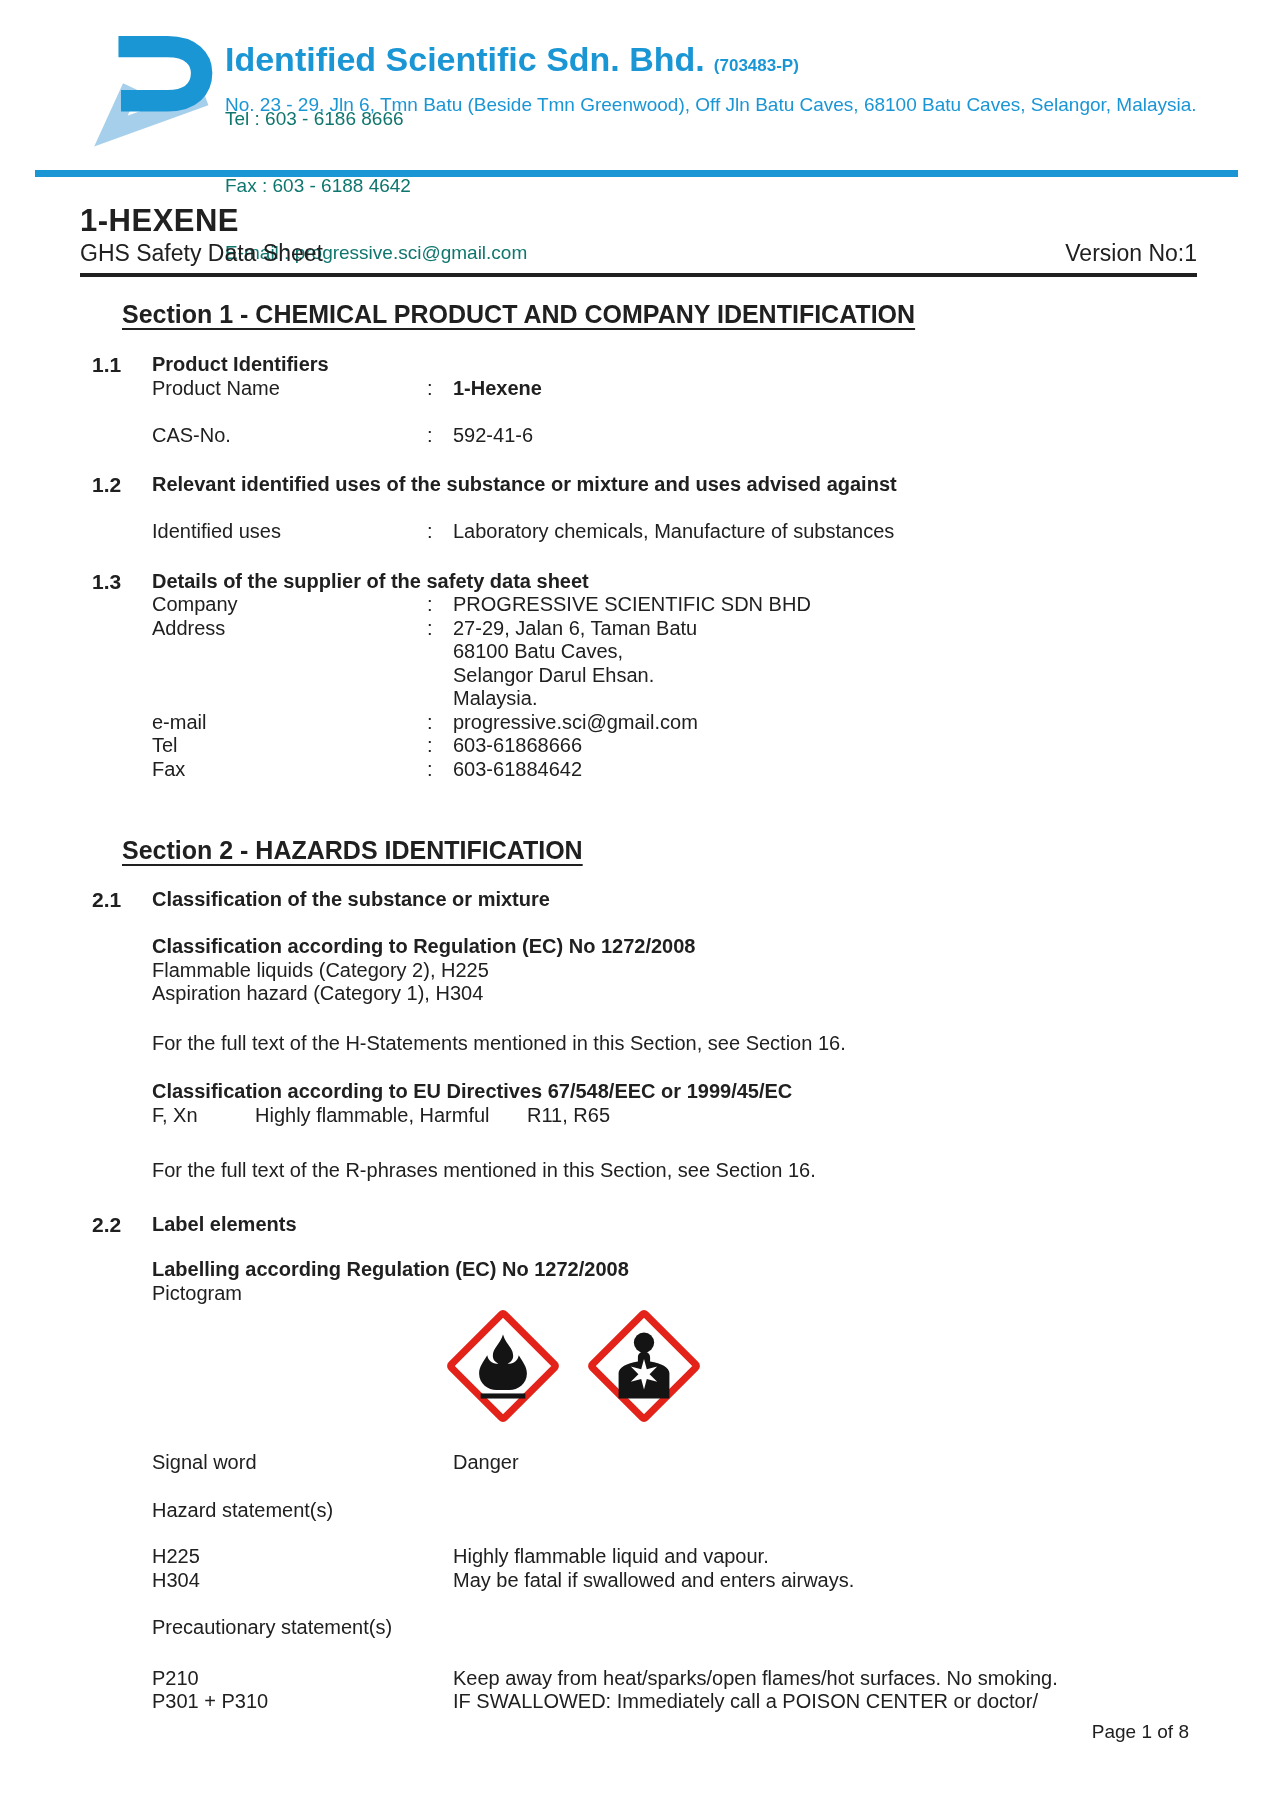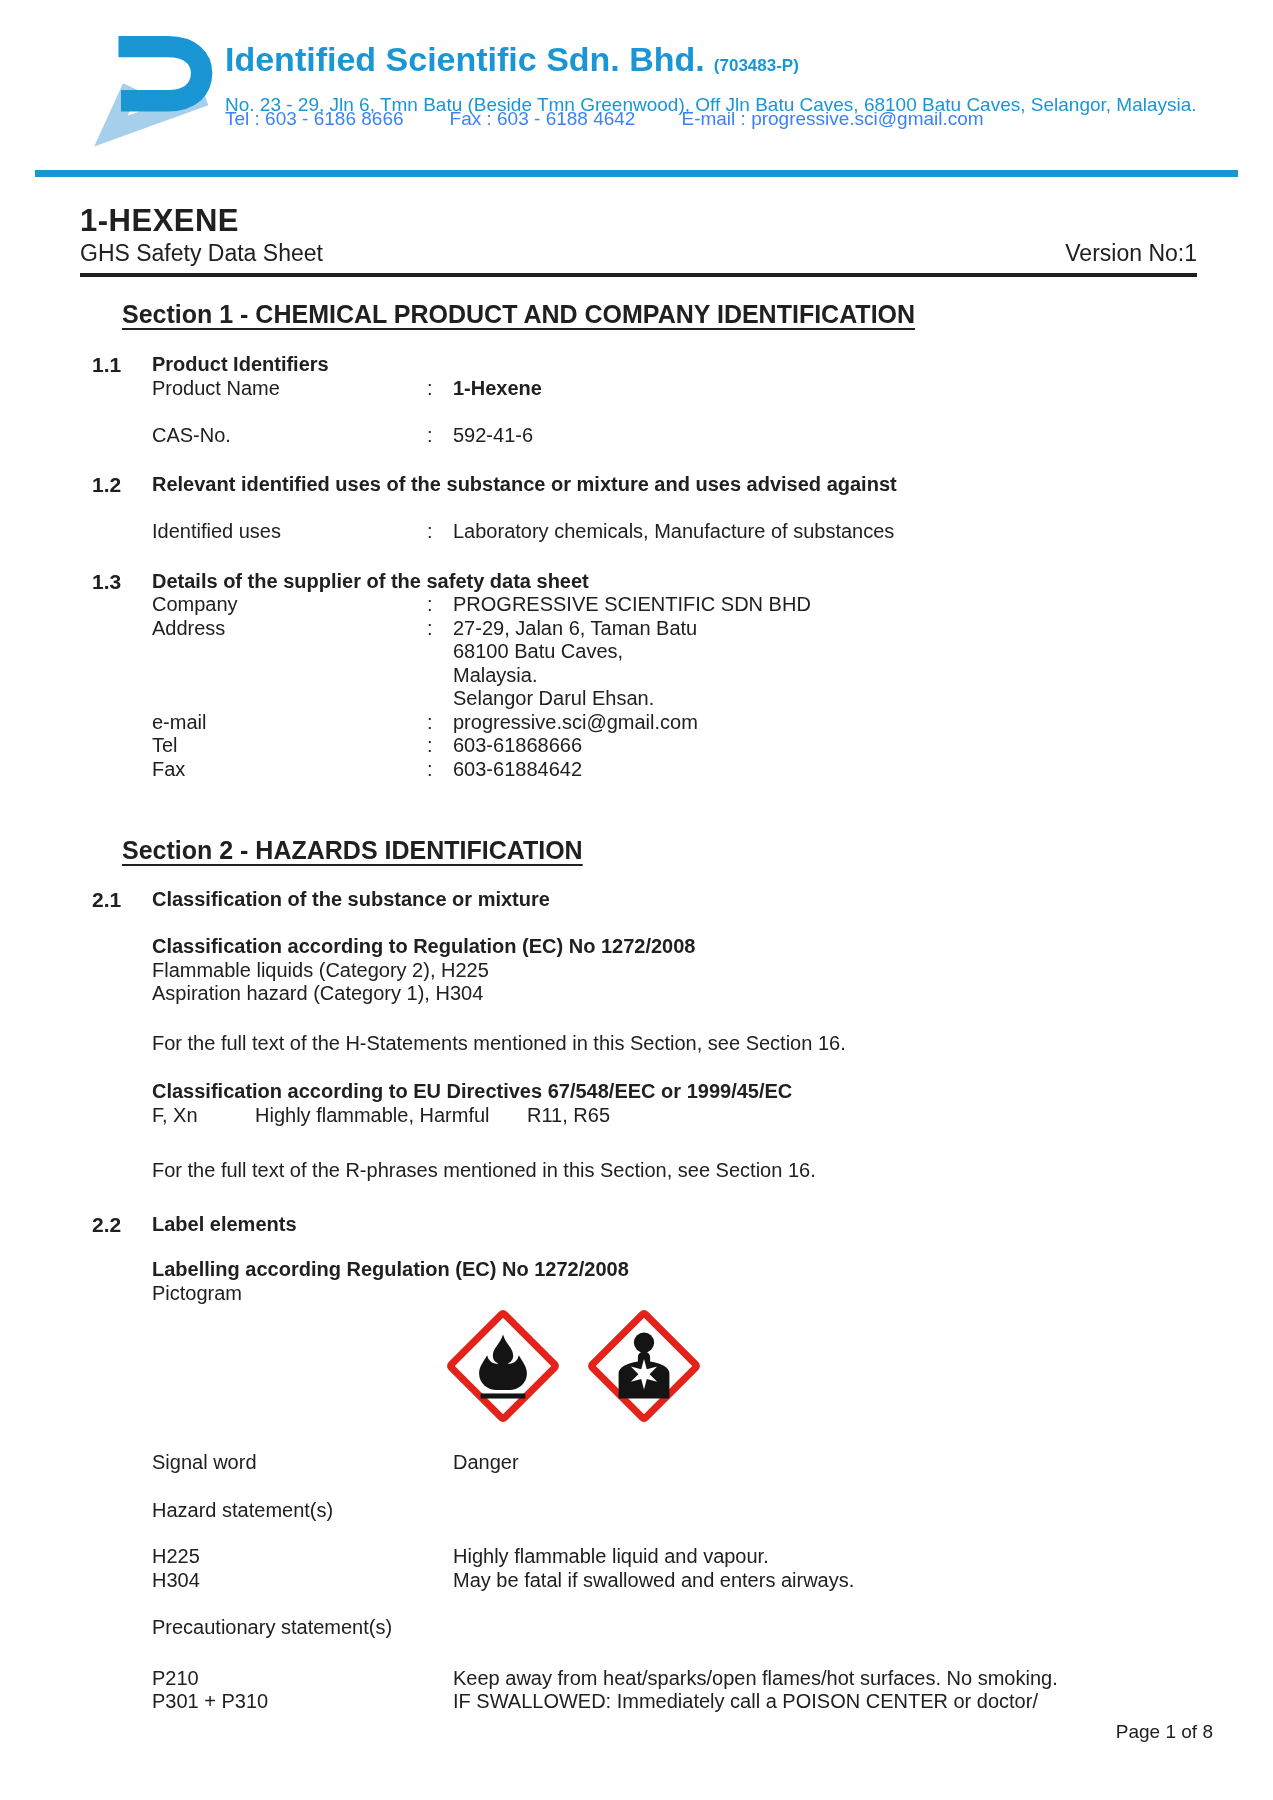--- a/index.html
+++ b/index.html
@@ -10,22 +10,22 @@
     -webkit-font-smoothing:antialiased;
   }
   .page{position:absolute;inset:0;overflow:hidden;background:#fff;}
 
   
   .logo{position:absolute;left:92px;top:28px;width:126px;height:128px;}
   .company-line{position:absolute;left:225px;top:40px;color:#1b96d5;font-weight:bold;
     font-size:34px;line-height:38px;white-space:nowrap;}
   .company-line .reg{font-size:17px;margin-left:9px;font-weight:bold;}
   .hdr-addr{position:absolute;left:225px;top:94px;color:#1b96d5;font-size:19px;line-height:21px;white-space:nowrap;}
-  .hdr-contact{position:absolute;left:225px;top:108px;color:#3b82f6;font-size:19px;line-height:21px;
-    display:flex;gap:46px;white-space:nowrap;}
+  .hdr-contact{position:absolute;left:225px;top:108px;color:#0f766e;font-size:19px;line-height:21px;
+    display:flex;gap:46px;white-space:nowrap;flex-direction:column;}
   .blue-rule{position:absolute;left:35px;top:170px;width:1203px;height:7px;background:#1b96d5;}
 
   
   .main{position:absolute;left:80px;top:176px;width:1117px;}
   .product-title{margin:29px 0 0 0;font-size:31px;line-height:31px;font-weight:bold;letter-spacing:0.5px;}
   .subtitle-row{margin-top:5px;display:flex;justify-content:space-between;font-size:23px;line-height:24px;}
   .title-rule{margin-top:8px;height:4px;background:#202020;}
 
   .sec-heading{font-size:25px;line-height:26px;font-weight:bold;
     text-decoration:underline;text-decoration-thickness:2px;text-underline-offset:5px;margin-left:42px;}
@@ -46,21 +46,21 @@
 
   
   .gap-a{margin-top:23.5px}.gap-b{margin-top:26px}.gap-c{margin-top:24px}
   .gap-d{margin-top:32px}.gap-e{margin-top:30px}.gap-f{margin-top:56px}
   .gap-g{margin-top:22px}.gap-h{margin-top:27px}.gap-i{margin-top:25px}
   .gap-j{margin-top:23px}
 
   .picto-row{margin-left:290px;display:flex;gap:19px;height:122px;}
   .picto{width:122px;height:122px;display:block;}
 
-  .footer{position:absolute;top:1721px;right:60px;font-size:19px;line-height:21px;}
+  .footer{position:absolute;top:1721px;right:84px;font-size:19px;line-height:21px;}
 </style>
 </head>
 <body>
 
 <div class="page">
 
   <div>
     <svg class="logo" viewBox="0 0 100 100" aria-hidden="true">
       <path d="M31,46 L15,81 L90,54" stroke="#a6cfec" stroke-width="14" fill="none"></path>
       <path d="M21,14 H60 C79,14 87,24 87,35 C87,47 79,57 60,57 H23" stroke="#1b96d5" stroke-width="17" fill="none"></path>
@@ -132,26 +132,26 @@
             <span class="v">27-29, Jalan 6, Taman Batu</span>
         </div>
         <div class="row">
           <span class="k"></span>
             <span class="c"></span>
             <span class="v">68100 Batu Caves,</span>
         </div>
         <div class="row">
           <span class="k"></span>
             <span class="c"></span>
-            <span class="v">Malaysia.</span>
+            <span class="v">Selangor Darul Ehsan.</span>
         </div>
         <div class="row">
           <span class="k"></span>
             <span class="c"></span>
-            <span class="v">Selangor Darul Ehsan.</span>
+            <span class="v">Malaysia.</span>
         </div>
         <div class="row">
           <span class="k">e-mail</span>
             <span class="c">:</span>
             <span class="v">progressive.sci@gmail.com</span>
         </div>
         <div class="row">
           <span class="k">Tel</span>
             <span class="c">:</span>
             <span class="v">603-61868666</span>

